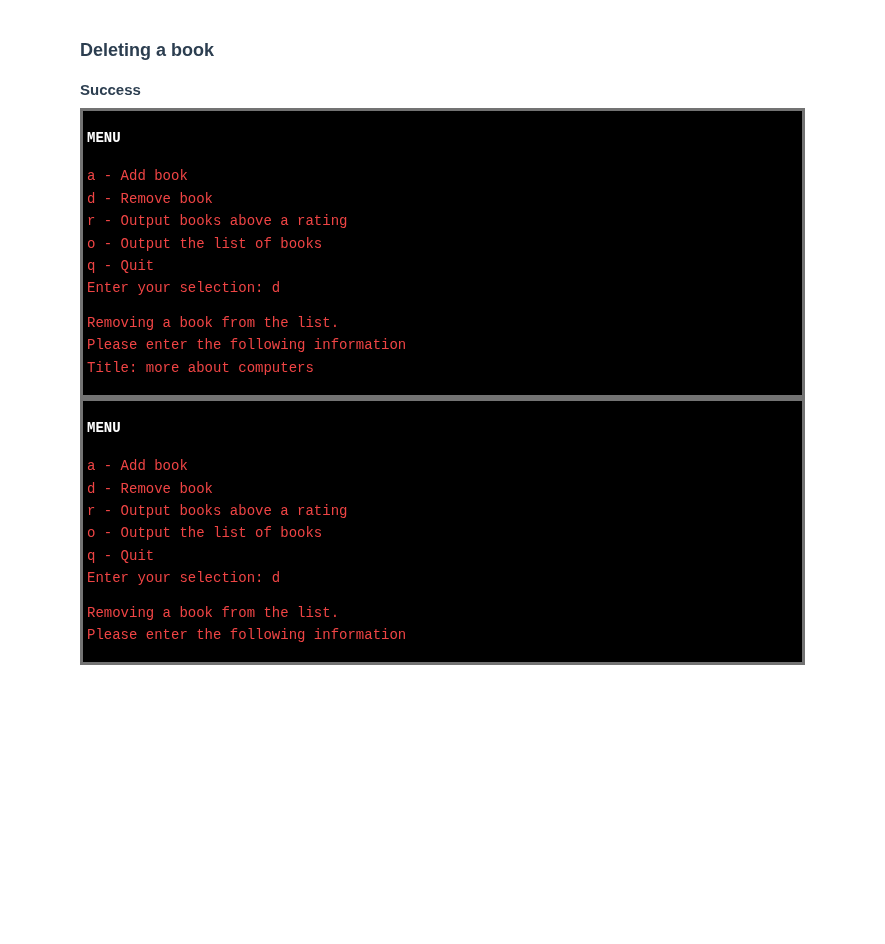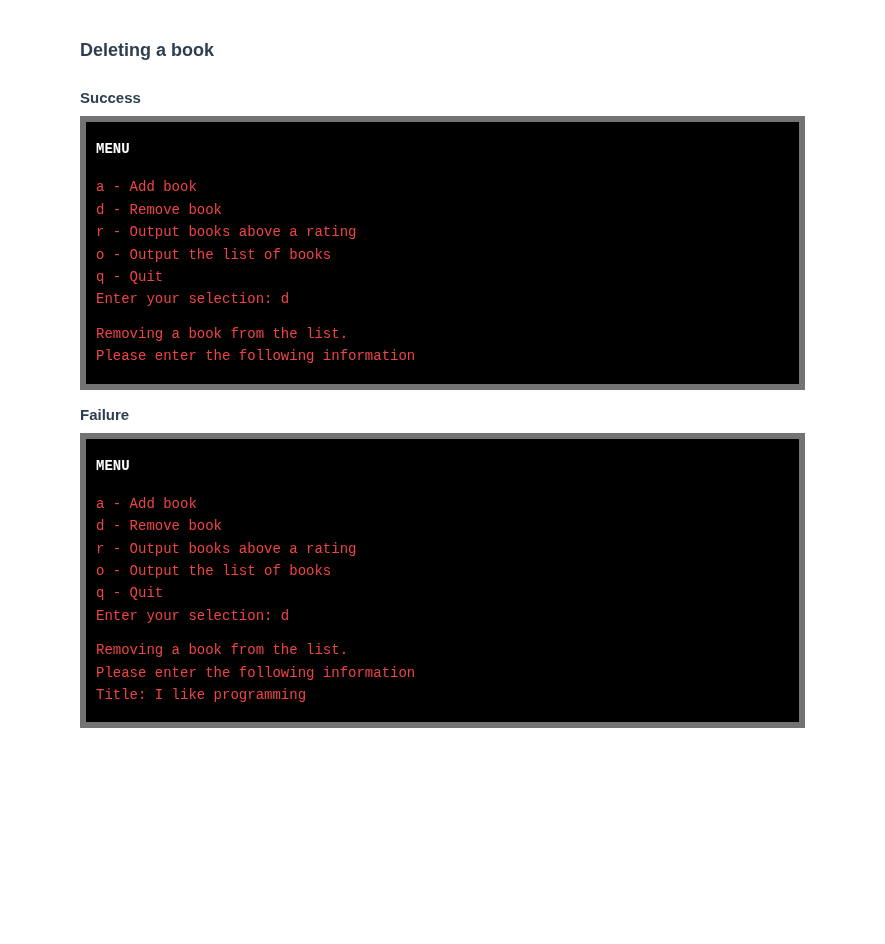--- a/index.html
+++ b/index.html
@@ -13,35 +13,35 @@
       font-family: Arial, sans-serif;
       width: 885px;
       min-height: 944px;
       padding: 40px 80px;
     }
 
     .page-title {
       font-size: 18px;
       font-weight: bold;
       color: #2c3e50;
-      margin-bottom: 28px;
+      margin-bottom: 20px;
     }
 
     .section-label {
       font-size: 15px;
       font-weight: bold;
       color: #2c3e50;
       margin-bottom: 10px;
       margin-top: 16px;
     }
 
     .terminal {
       background: #000000;
-      border: 6px solid #737373;
-      padding: 16px 10px;
+      border: 3px solid #737373;
+      padding: 16px 4px;
       font-family: 'Courier New', Courier, monospace;
       font-size: 14px;
       color: #ffffff;
       line-height: 1.6;
     }
 
     .terminal-header {
       color: #ffffff;
       font-weight: bold;
       margin-bottom: 16px;
@@ -73,35 +73,34 @@
     <div class="terminal-line">d - Remove book</div>
     <div class="terminal-line">r - Output books above a rating</div>
     <div class="terminal-line">o - Output the list of books</div>
     <div class="terminal-line">q - Quit</div>
     <div class="terminal-line">Enter your selection: d</div>
 
     <div class="terminal-spacer"></div>
 
     <div class="terminal-line">Removing a book from the list.</div>
     <div class="terminal-line">Please enter the following information</div>
+    <div class="terminal-line">Title: more about computers</div>
   </div>
 </div>
 
 <div>
-  <div class="section-label">Failure</div>
 
   <div class="terminal">
     <div class="terminal-header">MENU</div>
 
     <div class="terminal-line">a - Add book</div>
     <div class="terminal-line">d - Remove book</div>
     <div class="terminal-line">r - Output books above a rating</div>
     <div class="terminal-line">o - Output the list of books</div>
     <div class="terminal-line">q - Quit</div>
     <div class="terminal-line">Enter your selection: d</div>
 
     <div class="terminal-spacer"></div>
 
     <div class="terminal-line">Removing a book from the list.</div>
     <div class="terminal-line">Please enter the following information</div>
-    <div class="terminal-line">Title: I like programming</div>
   </div>
 </div>
 
 </body></html>

